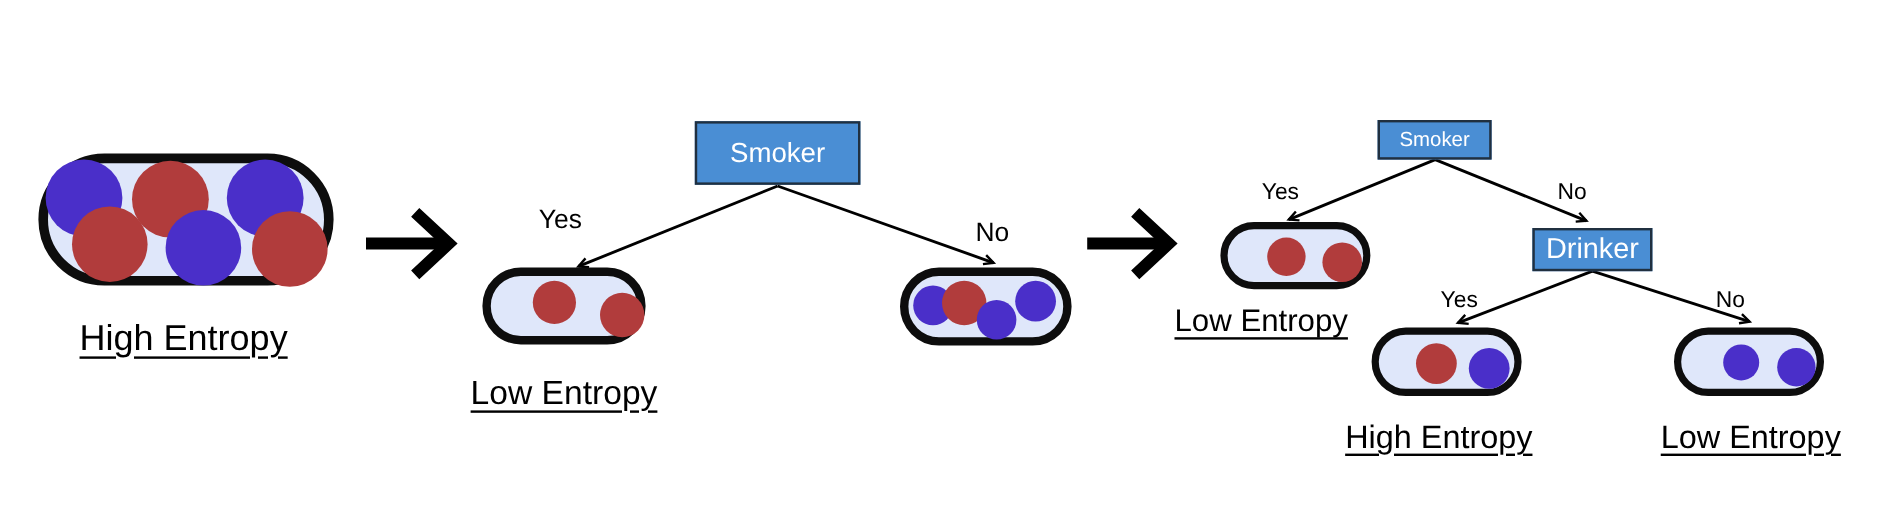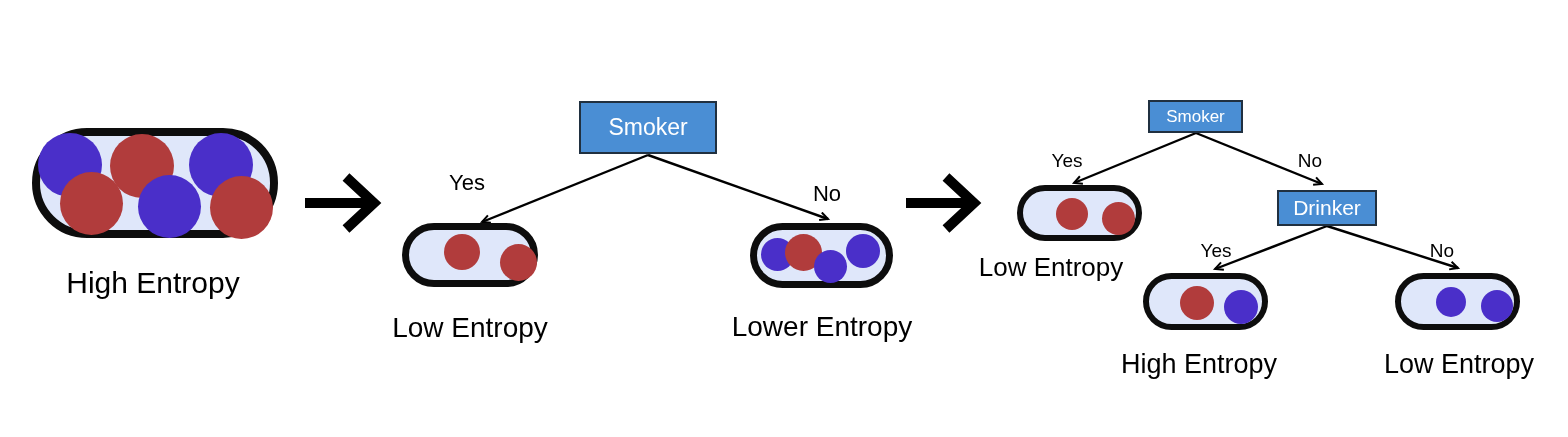--- a/index.html
+++ b/index.html
@@ -41,20 +41,21 @@
     transform: translateX(-50%);
     color: var(--text);
     white-space: nowrap;
   }
   
   .entropy-label {
     position: absolute;
     transform: translateX(-50%);
     color: var(--text);
     white-space: nowrap;
+    text-decoration: underline;
     text-decoration-thickness: 2px;
     text-underline-offset: 5px;
   }
   svg.overlay { position: absolute; left: 0; top: 0; pointer-events: none; }
   .connector { stroke: var(--line); stroke-width: 2.4; fill: none; }
   .big-arrow { stroke: var(--line); stroke-width: 10; fill: none; }
   marker path { stroke: var(--line); fill: none; stroke-width: 2; }
 </style>
 </head>
 <body>
@@ -103,32 +104,31 @@
   <div class="pill" style="left:402px; top:223px; width:136px; height:64px; border-radius:34px;"></div>
   <span class="dot" style="left: 444px; top: 234px; width: 36px; height: 36px; background: rgb(177, 60, 60);"></span>
   <span class="dot" style="left: 500px; top: 244px; width: 37px; height: 37px; background: rgb(177, 60, 60);"></span>
   <div class="entropy-label" style="left:470px; top:312px; font-size:28px;">Low Entropy</div>
 
   <div class="pill" style="left:750px; top:223px; width:143px; height:65px; border-radius:34px;"></div>
   <span class="dot" style="left: 761px; top: 238px; width: 33px; height: 33px; background: rgb(74, 47, 201);"></span>
   <span class="dot" style="left: 785px; top: 234px; width: 37px; height: 37px; background: rgb(177, 60, 60);"></span>
   <span class="dot" style="left: 814px; top: 250px; width: 33px; height: 33px; background: rgb(74, 47, 201);"></span>
   <span class="dot" style="left: 846px; top: 234px; width: 34px; height: 34px; background: rgb(74, 47, 201);"></span>
-  <div class="entropy-label" style="left:822px; top:311px; font-size:28px;">Lower Entropy</div>
 
   <div class="node" style="left:1148px; top:100px; width:95px; height:33px; font-size:17px;">Smoker</div>
   <div class="branch-label" style="left:1067px; top:150px; font-size:19px;">Yes</div>
   <div class="branch-label" style="left:1310px; top:150px; font-size:19px;">No</div>
 
   <div class="pill" style="left:1017px; top:185px; width:125px; height:56px; border-width:6px; border-radius:30px;"></div>
   <span class="dot" style="left: 1056px; top: 198px; width: 32px; height: 32px; background: rgb(177, 60, 60);"></span>
   <span class="dot" style="left: 1102px; top: 202px; width: 33px; height: 33px; background: rgb(177, 60, 60);"></span>
   <div class="entropy-label" style="left:1051px; top:252px; font-size:26px;">Low Entropy</div>
 
-  <div class="node" style="left:1277px; top:190px; width:100px; height:36px; font-size:21px;">Drinker</div>
+  <div class="node" style="left:1277px; top:190px; width:100px; height:36px; font-size:24px;">Drinker</div>
   <div class="branch-label" style="left:1216px; top:240px; font-size:19px;">Yes</div>
   <div class="branch-label" style="left:1442px; top:240px; font-size:19px;">No</div>
 
   <div class="pill" style="left:1143px; top:273px; width:125px; height:57px; border-width:6px; border-radius:30px;"></div>
   <span class="dot" style="left: 1180px; top: 286px; width: 34px; height: 34px; background: rgb(177, 60, 60);"></span>
   <span class="dot" style="left: 1224px; top: 290px; width: 34px; height: 34px; background: rgb(74, 47, 201);"></span>
   <div class="entropy-label" style="left:1199px; top:349px; font-size:27px;">High Entropy</div>
 
   <div class="pill" style="left:1395px; top:273px; width:125px; height:57px; border-width:6px; border-radius:30px;"></div>
   <span class="dot" style="left: 1436px; top: 287px; width: 30px; height: 30px; background: rgb(74, 47, 201);"></span>

